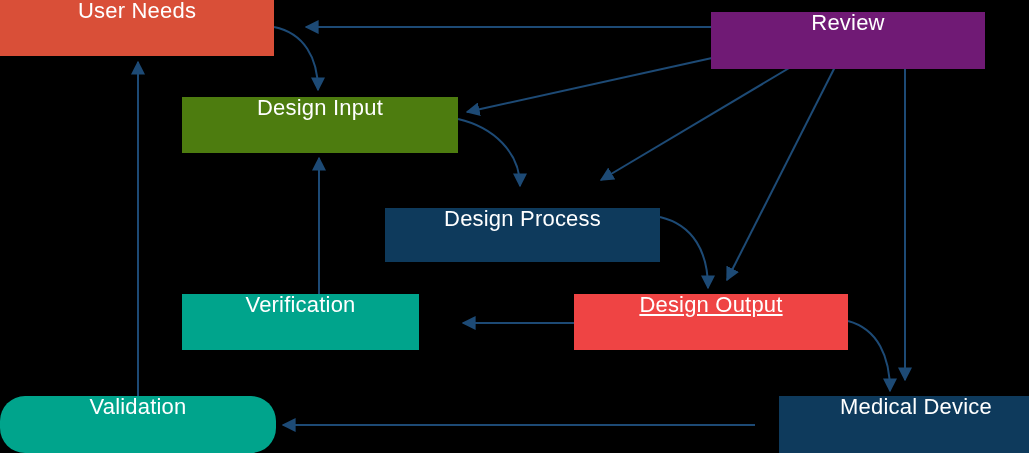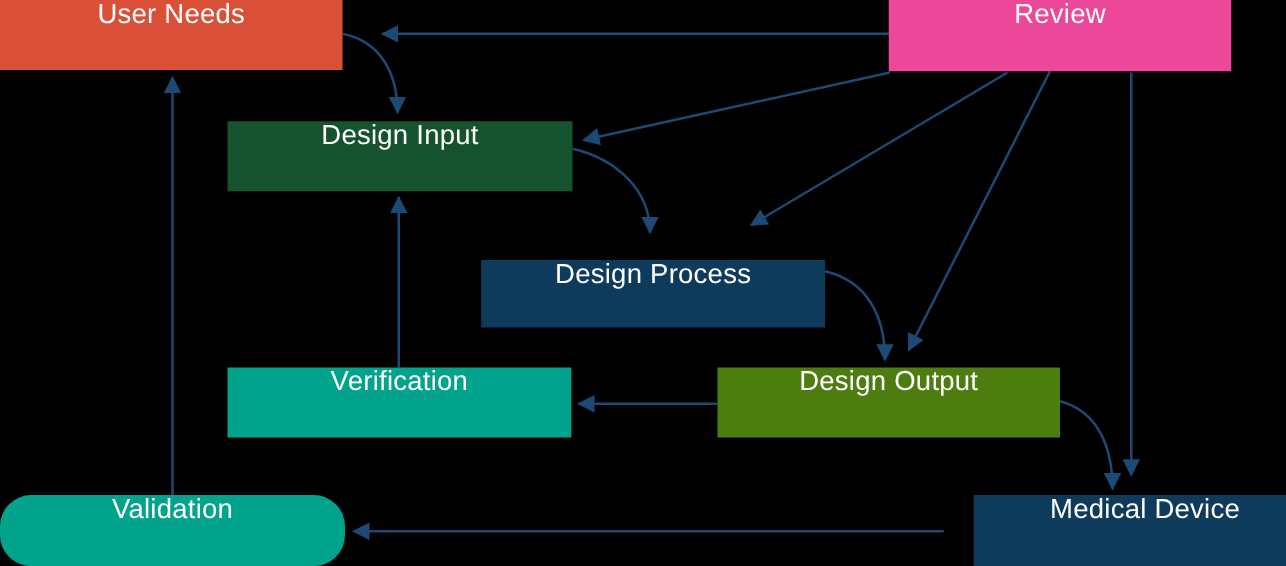--- a/index.html
+++ b/index.html
@@ -18,21 +18,21 @@
     font-size:22px;
     line-height:1;
     letter-spacing:0.2px;
     white-space:nowrap;
   }
   
   .n-user-needs    {left:0;   top:0;   width:274px;height:56px;}
   .n-review        {left:711px;top:0;  width:274px;height:57px;}
   .n-design-input  {left:182px;top:97px;width:276px;height:56px;}
   .n-design-process{left:385px;top:208px;width:275px;height:54px;}
-  .n-verification  {left:182px;top:294px;width:275px;height:56px;}
+  .n-verification  {left:182px;top:294px;width:237px;height:56px;}
   .n-design-output {left:574px;top:294px;width:274px;height:56px;}
   .n-validation    {left:0;   top:396px;width:276px;height:57px;}
   .n-medical-device{left:755px;top:396px;width:274px;height:57px;}
   .edge{fill:none;stroke:#1d4a75;stroke-width:2;}
 </style>
 </head>
 <body>
 
 <div class="canvas">
 
@@ -55,37 +55,37 @@
     <path class="edge" d="M848,321 C878,329 890,357 890,391" marker-end="url(#ah)"></path>
     <path class="edge" d="M905,58 L905,380" marker-end="url(#ah)"></path>
     <path class="edge" d="M755,425 L283,425" marker-end="url(#ah)"></path>
     <path class="edge" d="M138,396 L138,62" marker-end="url(#ah)"></path>
   </svg>
 
   <div class="node n-user-needs" style="background-color: rgb(217, 79, 56);">
     <span>User Needs</span>
   </div>
 
-  <div class="node n-review" style="background-color: #ec4899;">
+  <div class="node n-review" style="background-color: #701a75; margin-top: 12px;">
     <span>Review</span>
   </div>
 
-  <div class="node n-design-input" style="background-color: #14532d;">
+  <div class="node n-design-input" style="background-color: #4d7c0f;">
     <span>Design Input</span>
   </div>
 
   <div class="node n-design-process" style="background-color: rgb(14, 58, 92);">
     <span>Design Process</span>
   </div>
 
   <div class="node n-verification" style="background-color: rgb(0, 164, 140);">
     <span>Verification</span>
   </div>
 
-  <div class="node n-design-output" style="background-color: #4d7c0f;">
+  <div class="node n-design-output" style="background-color: #ef4444; text-decoration: underline;">
     <span>Design Output</span>
   </div>
 
   <div class="node n-validation" style="background-color: rgb(0, 164, 140); border-radius: 25px;">
     <span>Validation</span>
   </div>
 
   <div class="node n-medical-device" style="background-color: rgb(14, 58, 92); margin-left: 24px;">
     <span>Medical Device</span>
   </div>

